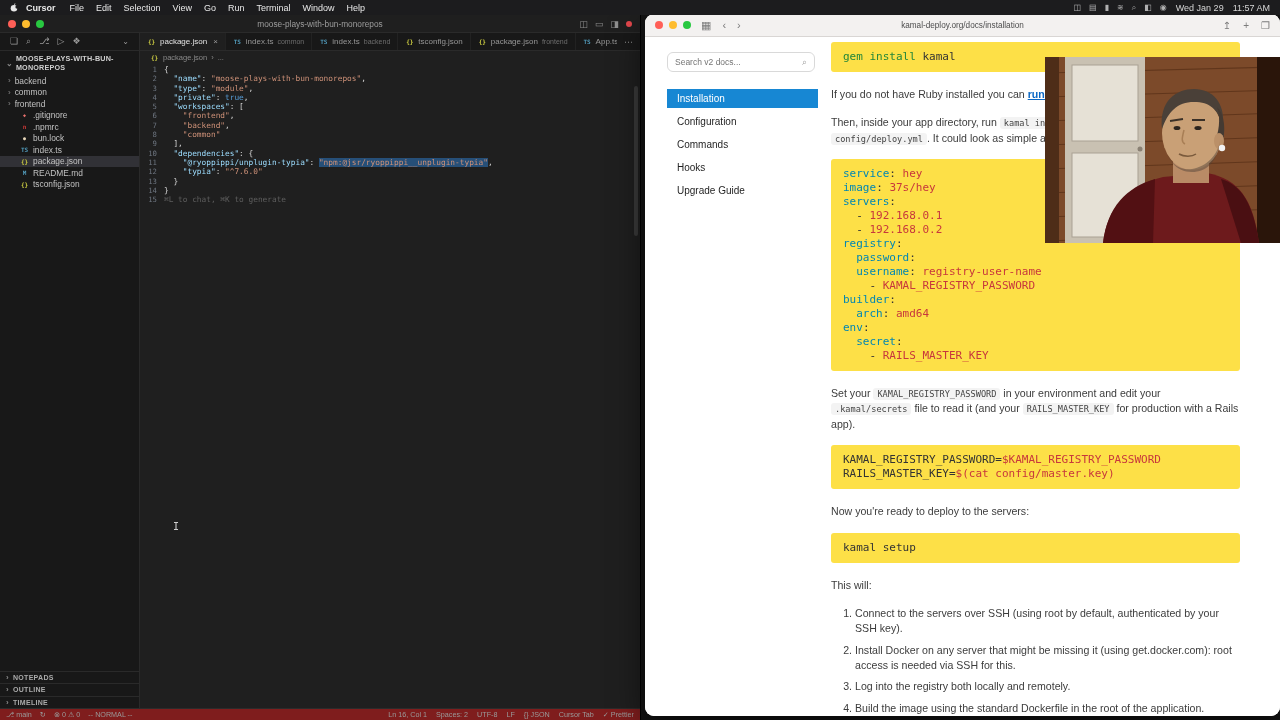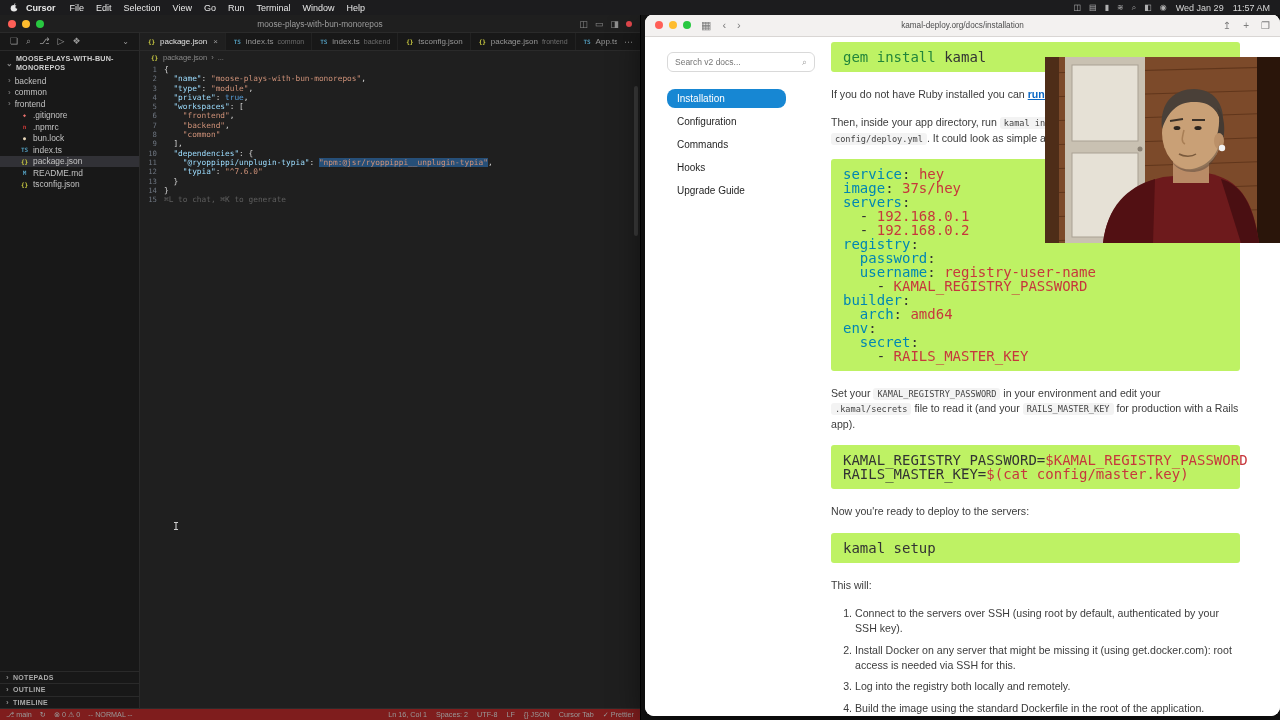--- a/index.html
+++ b/index.html
@@ -87,25 +87,25 @@
 .b-url{position:absolute;left:25%;right:25%;text-align:center;font-size:8.2px;color:#4d4d4d;}
 .b-right{margin-left:auto;display:flex;gap:12px;color:#7c7c7c;font-size:10px;align-items:center;z-index:2;}
 .b-content{flex:1;display:flex;background:#fff;overflow:hidden;}
 .docs-sidebar{width:160px;flex:none;padding:15px 0 0 22px;}
 .searchbox{width:148px;height:20px;border:1px solid #d9d9d9;border-radius:6px;display:flex;
   align-items:center;padding:0 7px;gap:4px;background:#fff;}
 .searchbox input{border:none;outline:none;flex:1;min-width:0;font-size:8.5px;color:#333;
   background:transparent;font-family:"Liberation Sans",sans-serif;}
 .search-icon{color:#9a9a9a;font-size:9px;}
 .docs-nav{margin-top:17px;display:flex;flex-direction:column;gap:4px;}
-.nav-item{font-size:10px;color:#1f1f1f;padding:4px 10px;width:119px;border-radius:8px;cursor:pointer;}
+.nav-item{font-size:10px;color:#1f1f1f;padding:4px 10px;width:151px;border-radius:0;cursor:pointer;}
 .nav-item.active{background:#1787d3;color:#fff;}
 .docs-main{width:409px;margin-left:26px;padding-top:5px;font-size:10.6px;color:#3c3c3c;line-height:1.45;}
-.codeblock{background:#bef264;border-radius:3px;padding:8px 12px;margin:0 0 15px 0;
-  font-family:"DejaVu Sans Mono",monospace;font-size:14px;line-height:14px;color:#333;}
+.codeblock{background:#fde047;border-radius:3px;padding:8px 12px;margin:0 0 15px 0;
+  font-family:"DejaVu Sans Mono",monospace;font-size:11px;line-height:14px;color:#333;}
 .cbl{white-space:pre;}
 .para{margin:0 0 13px 0;}
 .icode{font-family:"DejaVu Sans Mono",monospace;font-size:8.6px;background:#f3f3f3;border-radius:3px;
   padding:1px 4px;color:#444;}
 .dlink{color:#0d69c5;text-decoration:underline;font-weight:bold;cursor:pointer;}
 .sg-yk{color:#0086b3}.sg-yv{color:#c7373c}.sg-shc{color:#22863a}.sg-t{color:inherit}
 .dol{margin:2px 0 0 0;padding-left:24px;}
 .dli{margin-bottom:6px;}
 
 

